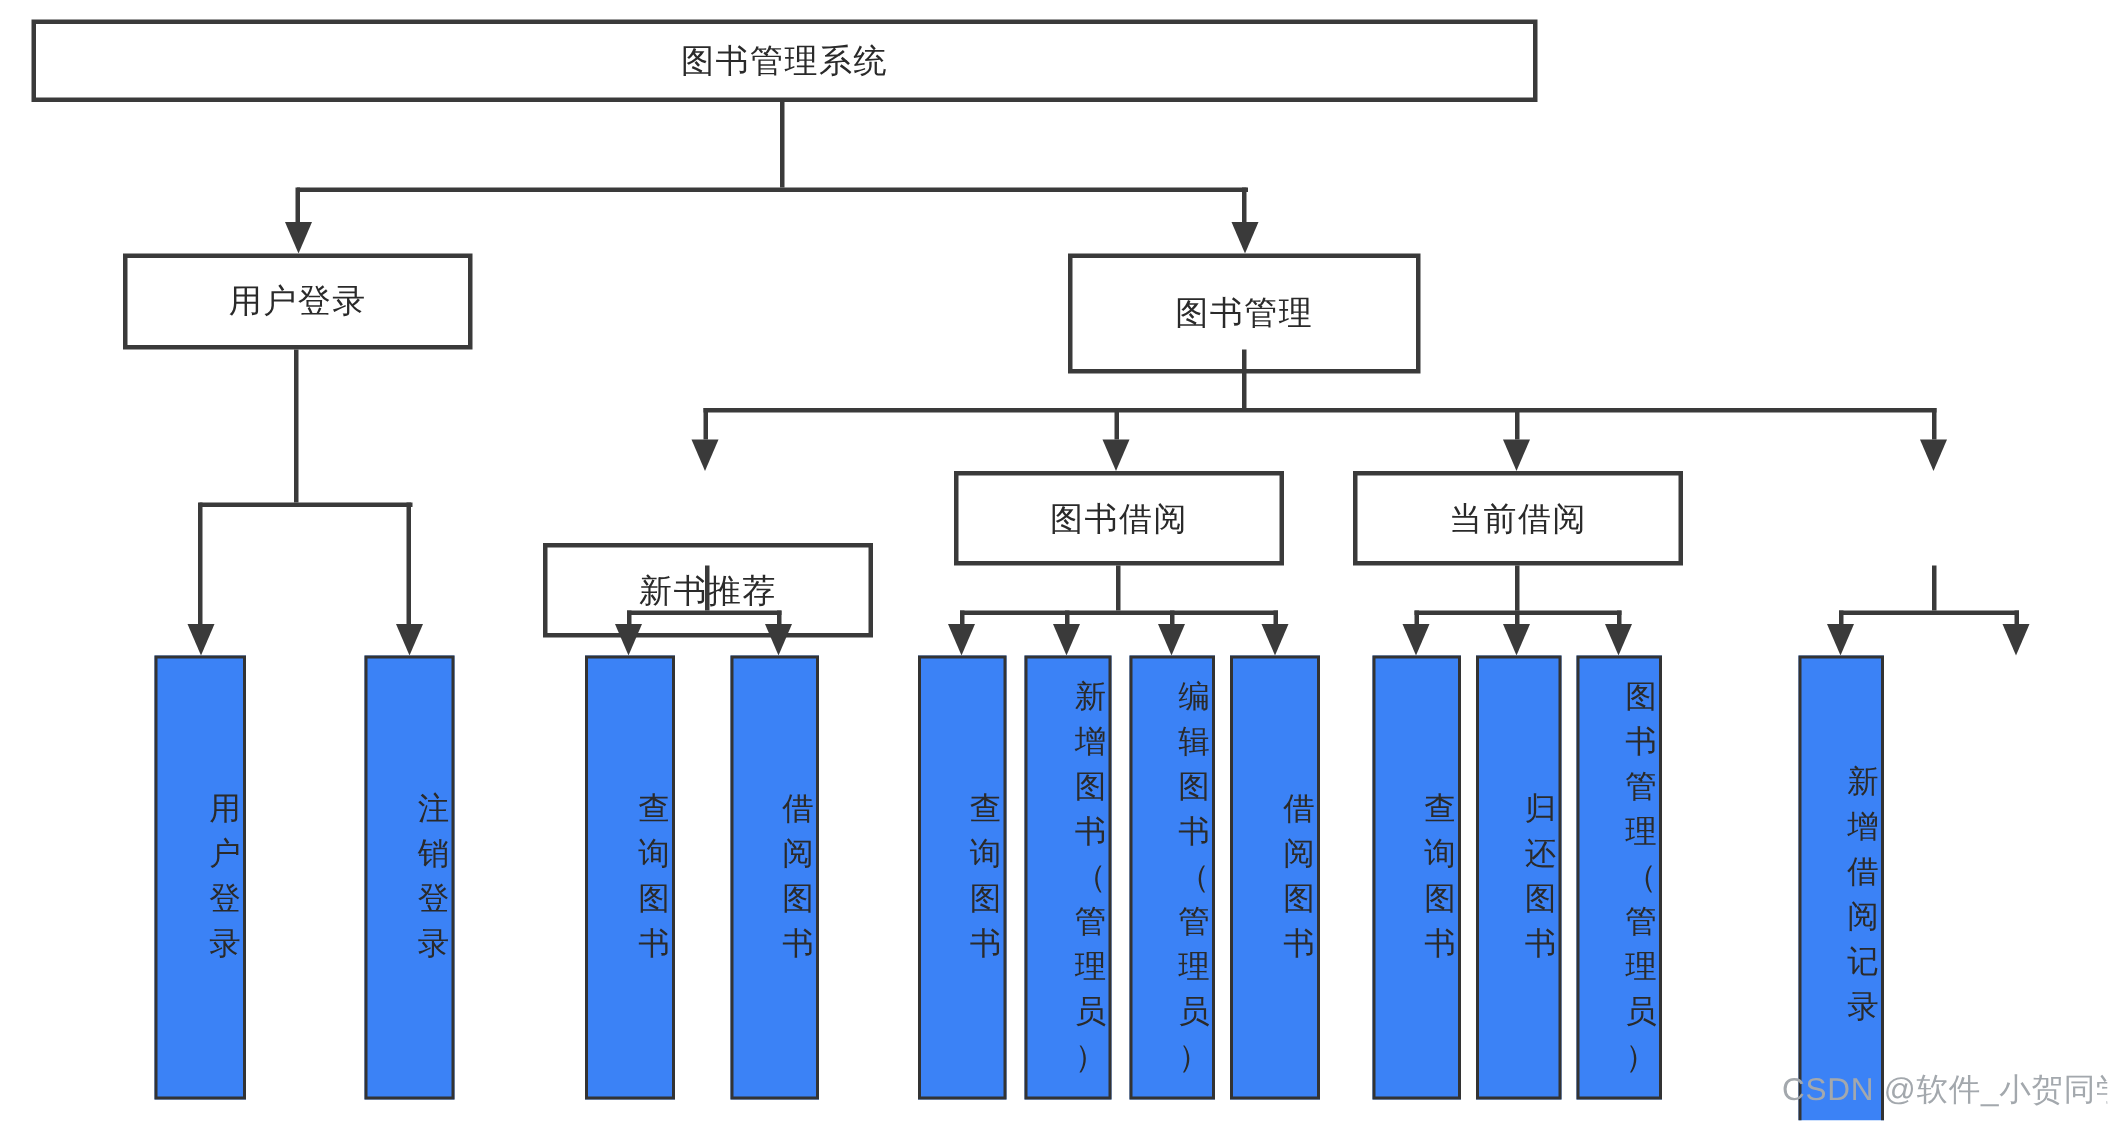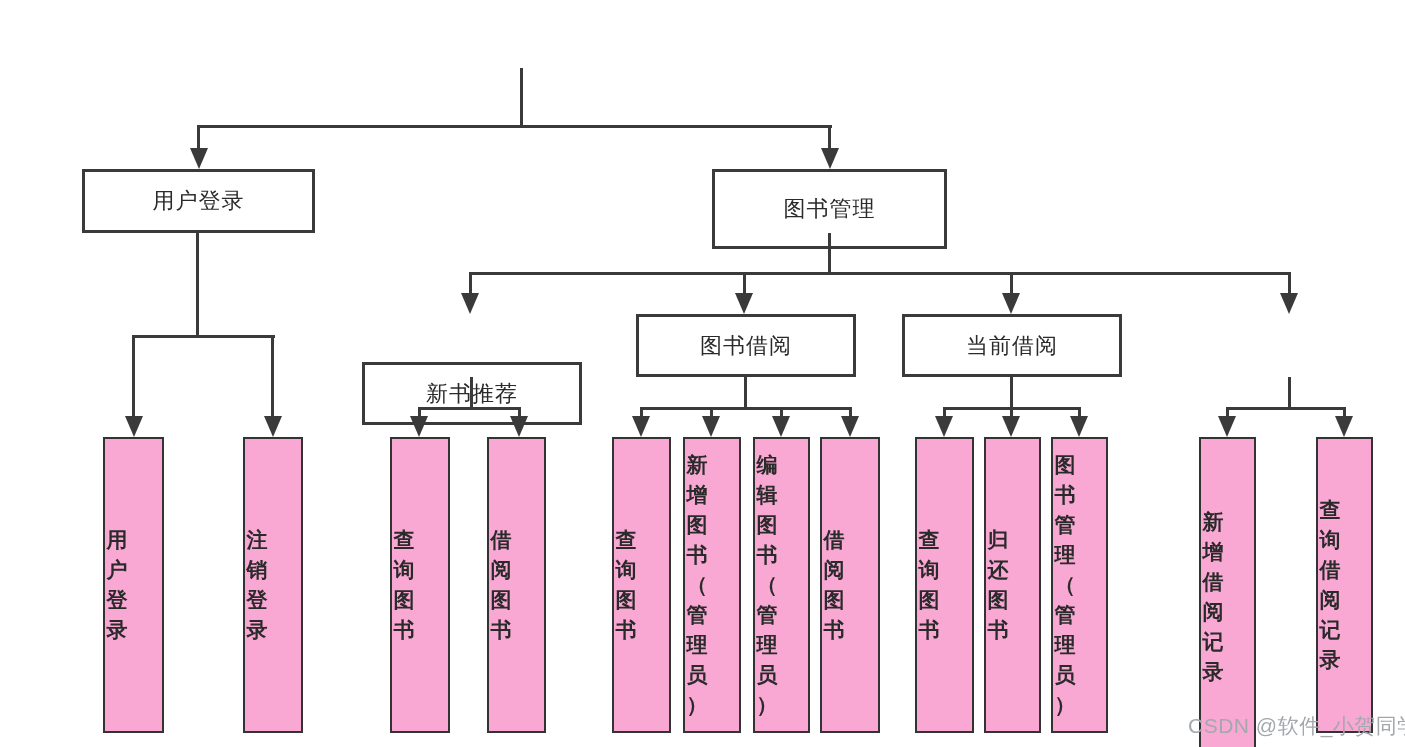--- a/index.html
+++ b/index.html
@@ -6,22 +6,22 @@
   #canvas{
     position:relative;width:1405px;height:747px;background:#ffffff;overflow:hidden;
     font-family:"Liberation Sans","DejaVu Sans",sans-serif;color:#2a2a2a;
   }
   .box{
     position:absolute;box-sizing:border-box;background:#fff;border:3px solid #3a3a3a;
     display:flex;align-items:center;justify-content:center;text-align:center;
   }
   .box .lbl{font-size:22px;letter-spacing:1px;}
   .vbox{
-    position:absolute;box-sizing:border-box;background:#f9a8d4;border:2px solid #333;
-    display:flex;align-items:center;justify-content:flex-start;text-align:center;font-weight:bold;
+    position:absolute;box-sizing:border-box;background:#3b82f6;border:2px solid #333;
+    display:flex;align-items:center;justify-content:flex-end;text-align:center;
   }
   .vbox .vlbl{
     display:block;width:24px;font-size:21px;line-height:30px;
     word-break:break-all;line-break:anywhere;white-space:normal;
   }
   .hline{position:absolute;height:3px;background:#3a3a3a;}
   .vline{position:absolute;width:3px;background:#3a3a3a;}
   .ahead{
     position:absolute;width:0;height:0;
     border-left:9px solid transparent;border-right:9px solid transparent;
@@ -30,20 +30,23 @@
   .watermark{
     position:absolute;left:1188px;top:712px;font-size:21px;color:#a3a8ad;
     letter-spacing:0.5px;white-space:nowrap;
   }
 </style>
 </head>
 <body>
 
 <div id="canvas">
 
+  <div class="box" style="left:21px;top:13px;width:1004px;height:55px;">
+    <span class="lbl">图书管理系统</span>
+  </div>
 
   <div class="vline" style="left:520px;top:68px;height:57px;"></div>
   <div class="hline" style="left:198px;top:125px;width:634px;"></div>
   <div class="vline" style="left:197px;top:125px;height:23px;"></div>
   <div class="ahead" style="left:190px;top:148px;"></div>
   <div class="vline" style="left:828px;top:125px;height:23px;"></div>
   <div class="ahead" style="left:821px;top:148px;"></div>
 
   <div class="box" style="left:82px;top:169px;width:233px;height:64px;">
     <span class="lbl">用户登录</span>
@@ -147,19 +150,16 @@
   <div class="vbox" style="left:984px;top:437px;width:57px;height:296px;">
     <span class="vlbl">归还图书</span>
   </div>
   <div class="vbox" style="left:1051px;top:437px;width:57px;height:296px;">
     <span class="vlbl">图书管理（管理员）</span>
   </div>
 
   <div class="vbox" style="left:1199px;top:437px;width:57px;height:320px;">
     <span class="vlbl">新增借阅记录</span>
   </div>
-  <div class="vbox" style="left:1316px;top:437px;width:57px;height:296px;">
-    <span class="vlbl">查询借阅记录</span>
-  </div>
 
   <div class="watermark">CSDN @软件_小贺同学</div>
 
 </div>
 
 </body></html>

